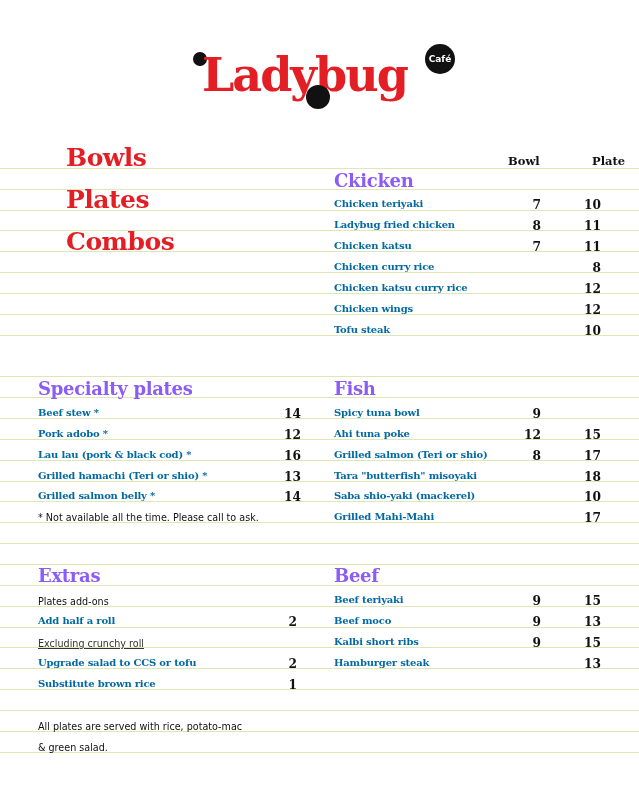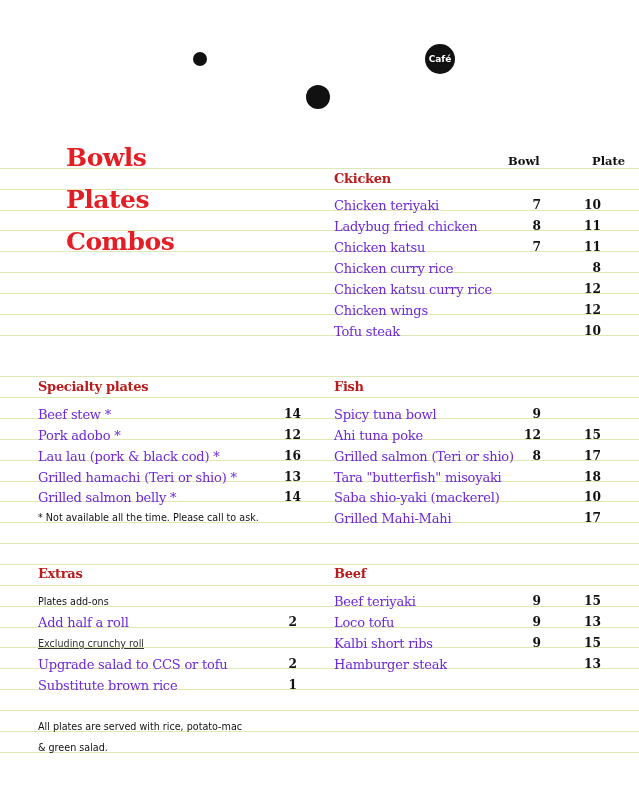--- a/index.html
+++ b/index.html
@@ -9,35 +9,36 @@
     background-image: repeating-linear-gradient(to bottom, transparent 0px, transparent 19.85px, #dfe8b4 19.85px, #dfe8b4 20.85px);
     background-position: 0 148px; background-repeat: repeat-y; }
   .lines-mask { position:absolute; left:0; top:0; width:639px; height:148px; background:#fff; }
   .logo { position:absolute; left:195px; top:48px; width:260px; height:70px; }
   .logo-word { position:absolute; left:7px; top:4px; font-family:"DejaVu Serif", serif; font-weight:bold;
     font-size:46px; color:#e31e24; letter-spacing:-2px; line-height:1; }
   .dot { position:absolute; background:#111; border-radius:50%; }
   .cafe-badge { position:absolute; left:230px; top:-4px; width:30px; height:30px; background:#111; border-radius:50%;
     color:#fff; font-family:"DejaVu Sans", sans-serif; font-weight:bold; font-size:9px; display:flex; align-items:center; justify-content:center; }
   .big-nav { position:absolute; left:38px; font-weight:bold; color:#e31e24; font-size:25px; line-height:1; letter-spacing:-0.5px;margin-left:28px; }
-  .section-title { position:absolute; font-weight:bold; color:#b91c1c; font-size:13px; line-height:1; letter-spacing:-0.3px; }
-  .row { position:absolute; font-weight:normal; font-size:13px; color:#6d28d9; line-height:1; white-space:nowrap; letter-spacing:-0.2px; }
+  .section-title { position:absolute; font-weight:bold; color:#8b5cf6; font-size:18px; line-height:1; letter-spacing:-0.3px; }
+  .row { position:absolute; font-weight:bold; font-size:10px; color:#0369a1; line-height:1; white-space:nowrap; letter-spacing:-0.2px; }
   .num { position:absolute; font-weight:bold; font-size:12.2px; color:#111; line-height:1; text-align:right; width:30px; }
   .note { position:absolute; font-family:"DejaVu Sans", sans-serif; font-size:9.6px; color:#111; line-height:1; white-space:nowrap; }
   .note.light { color:#333; font-weight:normal; }
   .col-head { position:absolute; font-weight:bold; font-size:11.5px; color:#111; line-height:1; }
 </style>
 </head>
 <body>
 
 <div class="lines"></div>
 <div class="lines-mask"></div>
 
 <div class="logo">
   <div class="dot" style="left:-2px;top:4px;width:14px;height:14px;"></div>
+  <div class="logo-word">Ladybug</div>
   <div class="dot" style="left:111px;top:37px;width:24px;height:24px;"></div>
   <div class="cafe-badge">Café</div>
 </div>
 
 <div class="big-nav" style="top:145px;">Bowls</div>
 <div class="big-nav" style="top:187px;">Plates</div>
 <div class="big-nav" style="top:229px;">Combos</div>
 
 <div class="col-head" style="left:508px;top:156px;">Bowl</div>
 <div class="col-head" style="left:592px;top:156px;">Plate</div>
@@ -120,21 +121,21 @@
   <div class="note" style="left:38px;top:722px;">All plates are served with rice, potato-mac</div>
   <div class="note" style="left:38px;top:743px;">&amp; green salad.</div>
 </div>
 
 <div class="section-title" style="left:334px;top:567px;">Beef</div>
 <div>
   <div class="row" style="left:334px;top:595px;">Beef teriyaki</div>
   <div class="num" style="left:511px;top:595px;">9</div>
   <div class="num" style="left:571px;top:595px;">15</div>
 
-  <div class="row" style="left:334px;top:616px;">Loco tofu</div>
+  <div class="row" style="left:334px;top:616px;">Beef moco</div>
   <div class="num" style="left:511px;top:616px;">9</div>
   <div class="num" style="left:571px;top:616px;">13</div>
 
   <div class="row" style="left:334px;top:637px;">Kalbi short ribs</div>
   <div class="num" style="left:511px;top:637px;">9</div>
   <div class="num" style="left:571px;top:637px;">15</div>
 
   <div class="row" style="left:334px;top:658px;">Hamburger steak</div>
   <div class="num" style="left:571px;top:658px;">13</div>
 </div>

